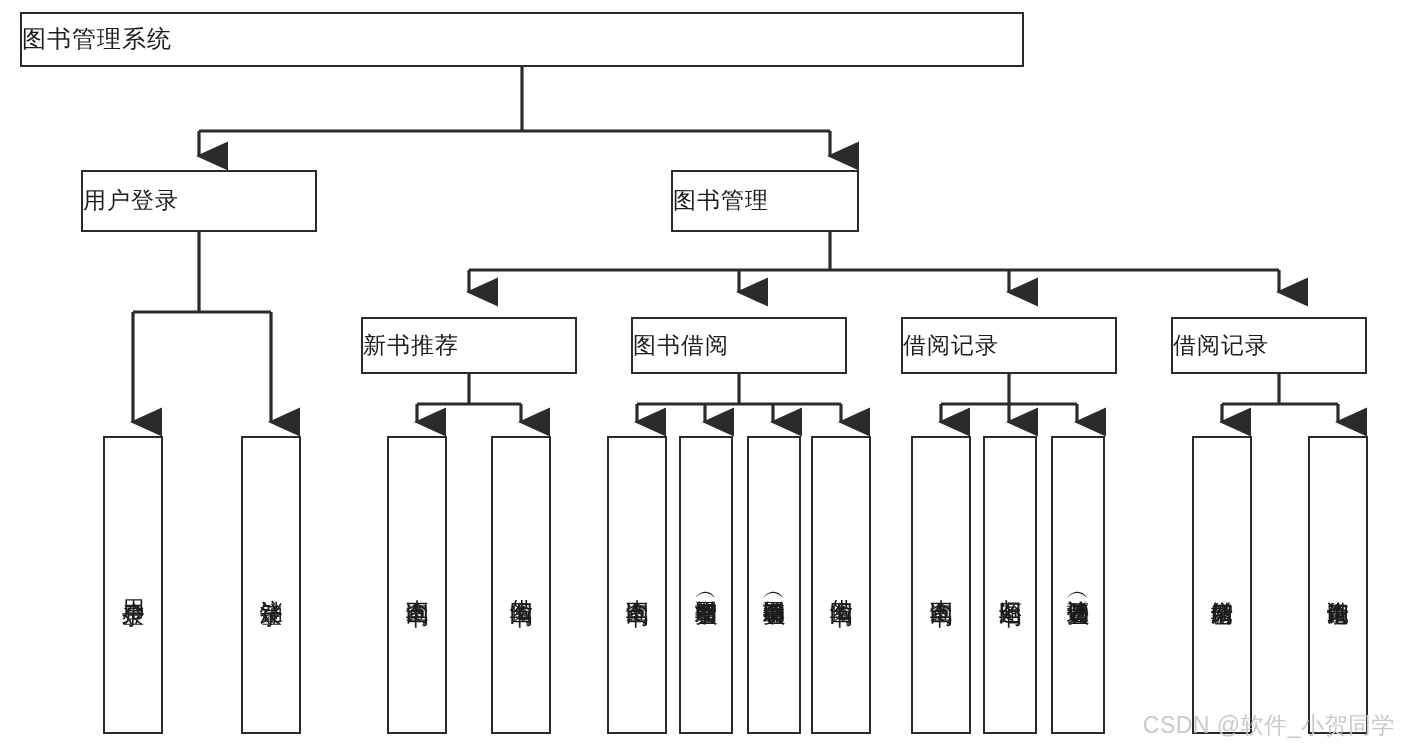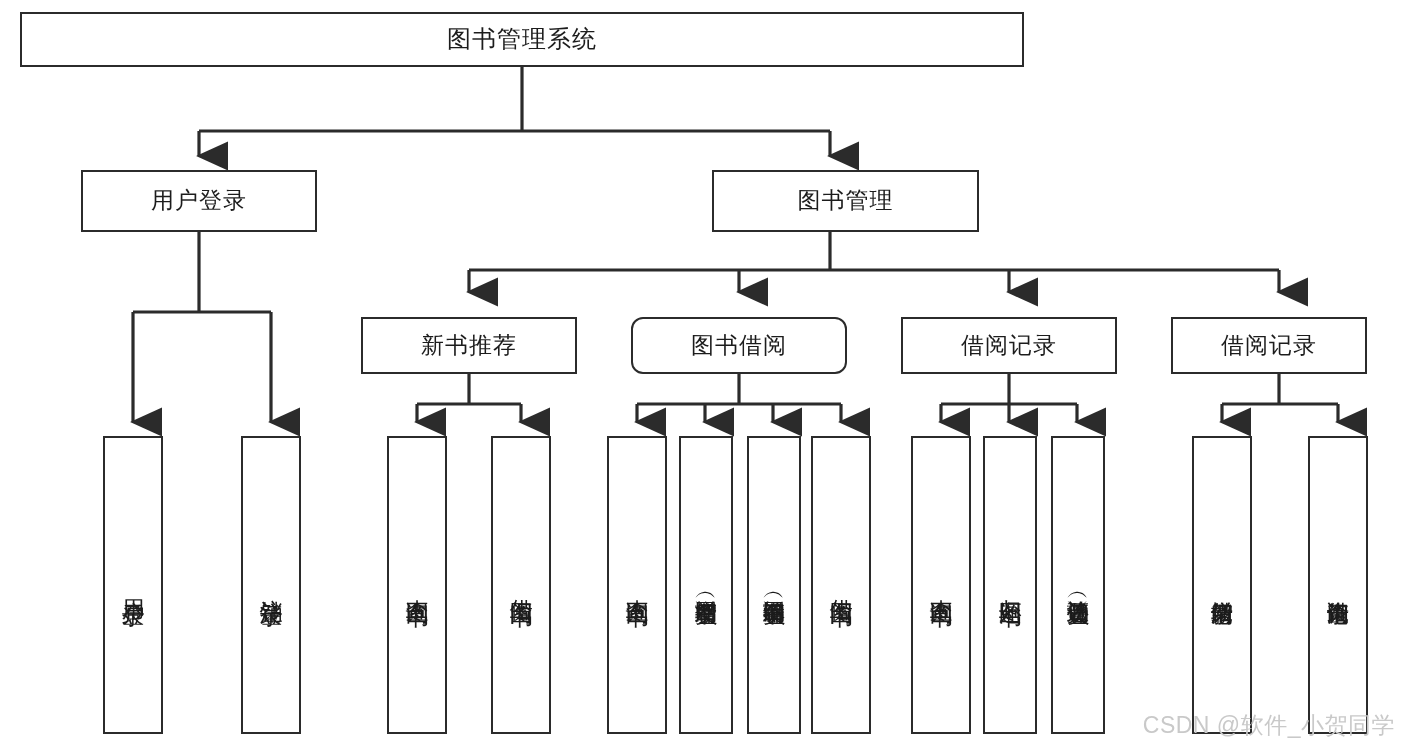--- a/index.html
+++ b/index.html
@@ -24,21 +24,21 @@
     height: 747px;
     pointer-events: none;
   }
   .node {
     position: absolute;
     box-sizing: border-box;
     border: 2.5px solid #2b2b2b;
     background: #ffffff;
     display: flex;
     align-items: center;
-    justify-content: center;
+    justify-content: flex-start;
     color: #1c1c1c;
     z-index: 2;
   }
   .node.horiz {
     font-size: 23px;
     letter-spacing: 1px;
     line-height: 1.1;
   }
   .node.root {
     font-size: 24px;
@@ -128,28 +128,28 @@
     </g>
   </svg>
 
   <div class="node horiz root" style="left:20px; top:12px; width:1004px; height:55px;">
     <span>图书管理系统</span>
   </div>
 
   <div class="node horiz" style="left:81px; top:170px; width:236px; height:62px;">
     <span>用户登录</span>
   </div>
-  <div class="node horiz" style="left:712px; top:170px; width:267px; height:62px;">
+  <div class="node horiz" style="left:671px; top:170px; width:188px; height:62px;">
     <span>图书管理</span>
   </div>
 
   <div class="node horiz" style="left:361px; top:317px; width:216px; height:57px;">
     <span>新书推荐</span>
   </div>
-  <div class="node horiz" style="left:631px; top:317px; width:216px; height:57px;border-radius:12px;">
+  <div class="node horiz" style="left:631px; top:317px; width:216px; height:57px;">
     <span>图书借阅</span>
   </div>
   <div class="node horiz" style="left:901px; top:317px; width:216px; height:57px;">
     <span>借阅记录</span>
   </div>
   <div class="node horiz" style="left:1171px; top:317px; width:196px; height:57px;">
     <span>借阅记录</span>
   </div>
 
   <div class="node vert" style="left:103px; top:436px; width:60px; height:298px;">

